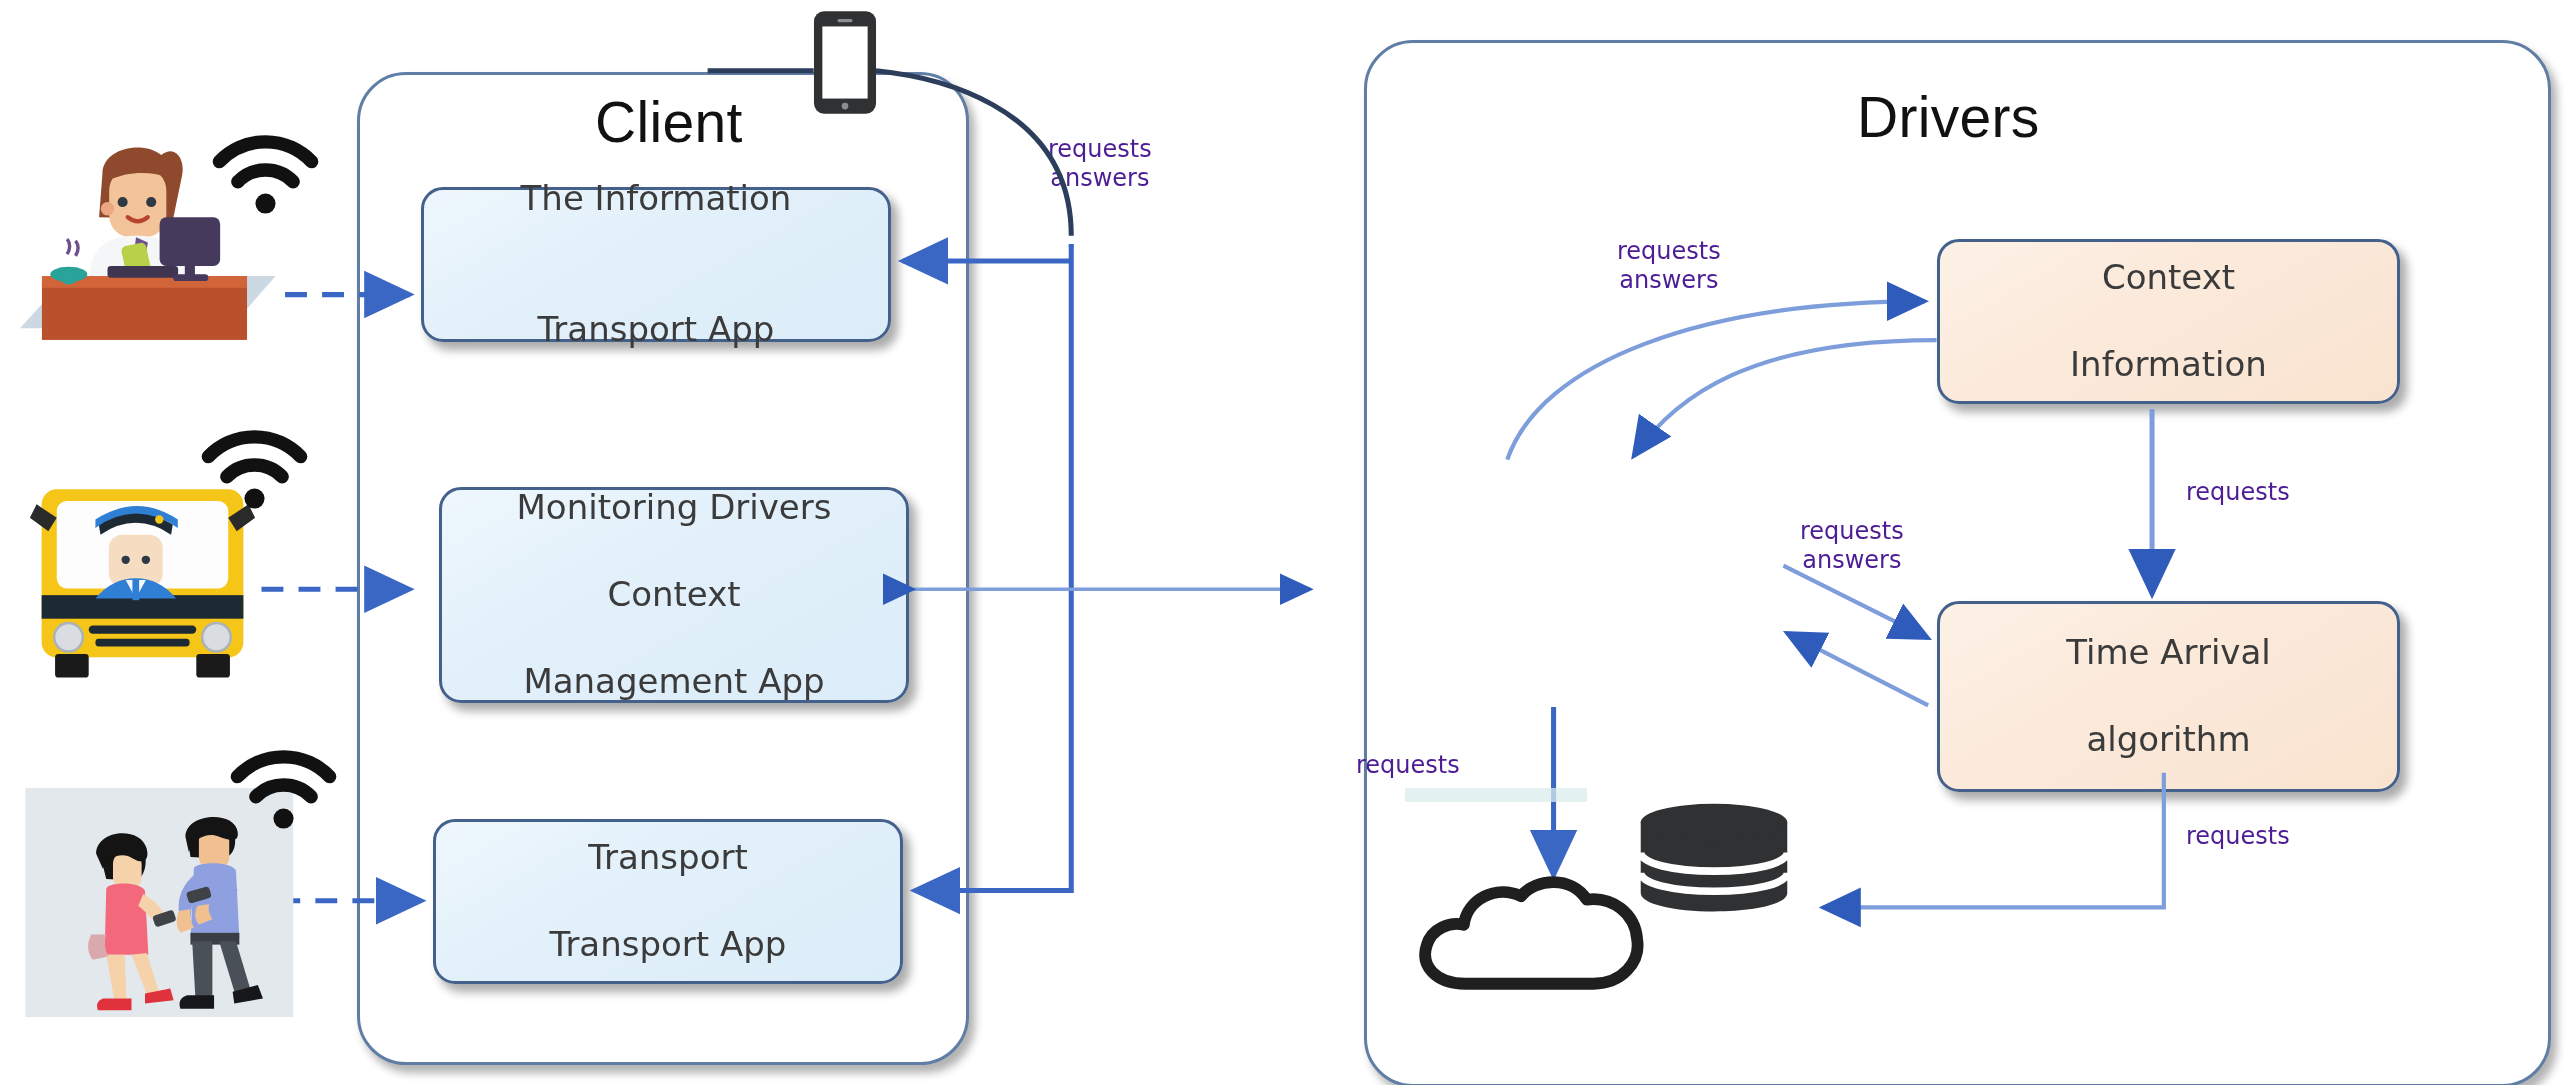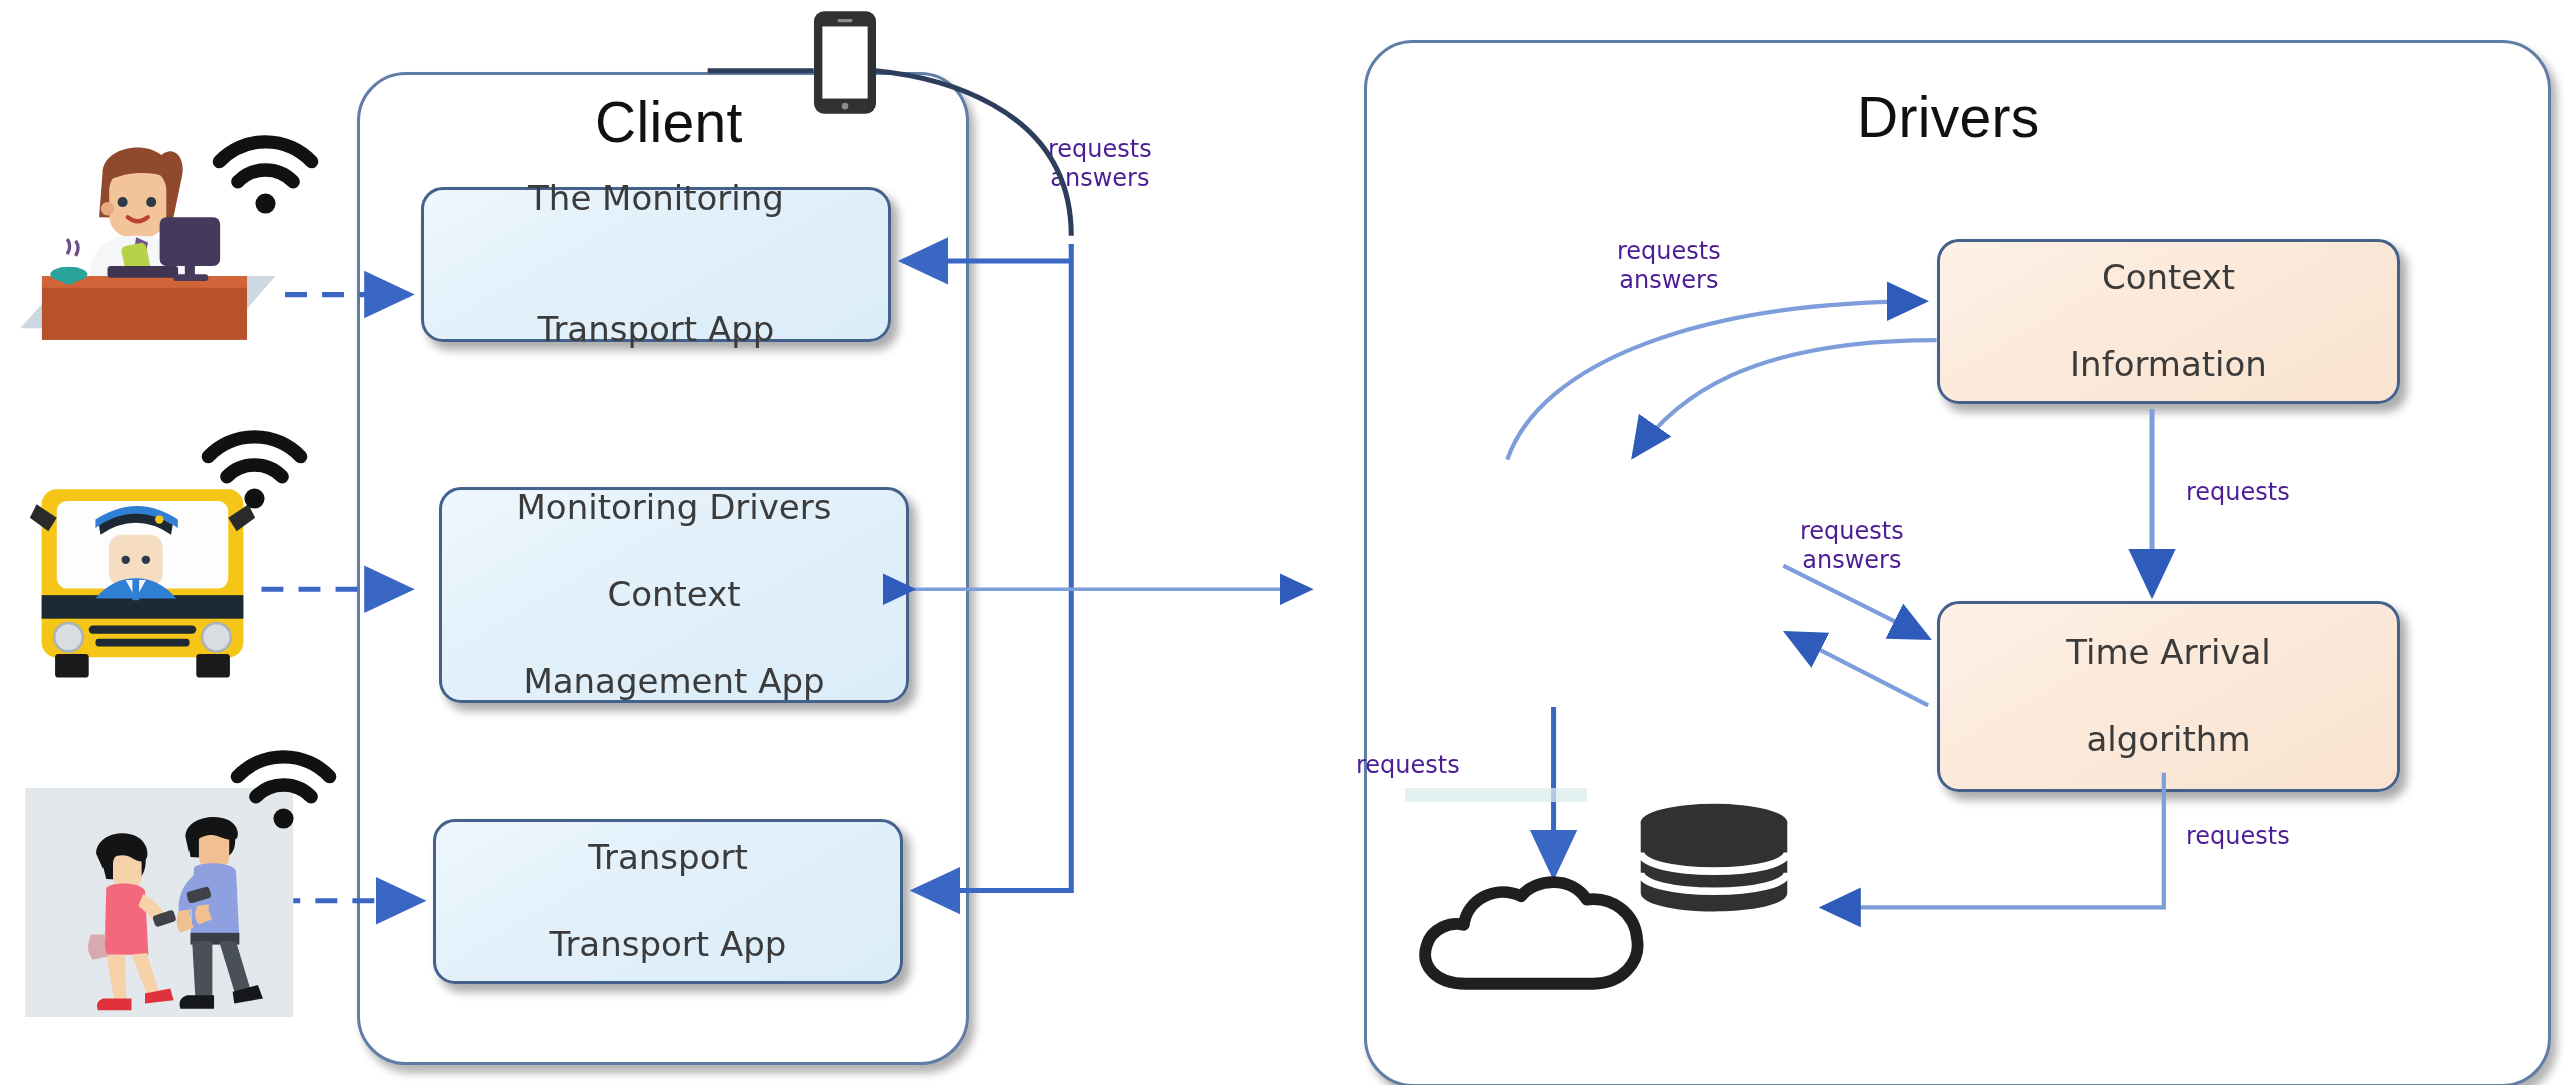--- a/index.html
+++ b/index.html
@@ -79,21 +79,21 @@
   <div class="container-box" style="left:357px;top:72px;width:606px;height:987px;"></div>
 
   <div class="container-box" style="left:1364px;top:40px;width:1181px;height:1041px;"></div>
 
   <div class="container-title" style="left:595px;top:89px;">Client</div>
 
   <div class="container-title" style="left:1857px;top:84px;">Drivers</div>
 
   <div class="node node-blue" style="left:421px;top:187px;width:470px;height:155px;">
     <span>
-      <span>The Monitoring</span><br>
+      <span>The Information</span><br>
       <br>
       <span>Transport App</span>
     </span>
   </div>
 
   <div class="node node-blue" style="left:439px;top:487px;width:470px;height:216px;">
     <span>
       <span>Monitoring Drivers</span><br>
       <span>Context</span><br>
       <span>Management App</span>

